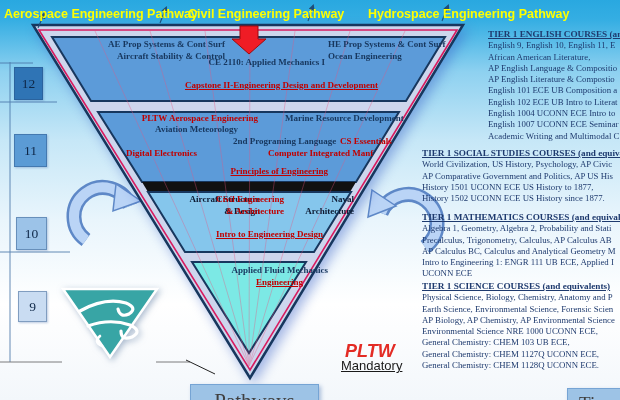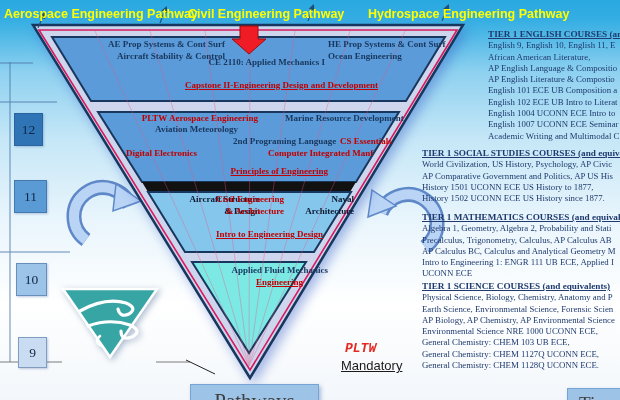--- a/index.html
+++ b/index.html
@@ -9,27 +9,27 @@
   .svg-layer{position:absolute;left:0;top:0;}
   .hdr-label{position:absolute;top:7px;font-family:"Liberation Sans",sans-serif;
     font-weight:bold;font-size:12.5px;color:#ffff00;white-space:nowrap;}
   .ptx{position:absolute;font-weight:bold;font-size:9px;line-height:11.5px;
     color:#17375e;text-align:right;white-space:nowrap;}
   .ptx.left{text-align:left;}
   .red{color:#c00000;}
   .redu{color:#c00000;text-decoration:underline;}
   .blk{color:#0d1b33;}
   .grade-box{position:absolute;display:flex;align-items:center;justify-content:center;
-    font-size:13.5px;color:#0e2747;border:1px solid rgba(40,80,130,.45);box-shadow:1px 1px 2px rgba(70,110,170,.35);margin-top:46px;}
+    font-size:13.5px;color:#0e2747;border:1px solid rgba(40,80,130,.45);box-shadow:1px 1px 2px rgba(70,110,170,.35);}
   .tier-section{position:absolute;color:#1e3a6e;font-size:8.8px;line-height:11.3px;white-space:nowrap;}
   .tier-header{font-weight:bold;text-decoration:underline;font-size:9.2px;}
   .footer-box{position:absolute;background:#9dc3e6;border:1px solid #76a4d4;display:flex;
     align-items:center;justify-content:center;color:#404040;box-shadow:2px 2px 4px rgba(80,120,180,.45);margin-top:17px;}
-  .pltw-note{position:absolute;font-family:Liberation Mono, monospace;font-weight:bold;
-    font-style:italic;font-size:13px;color:#e32b24;}
+  .pltw-note{position:absolute;font-family:Liberation Sans, sans-serif;font-weight:bold;
+    font-style:italic;font-size:18px;color:#e32b24;}
   .mand-note{position:absolute;font-family:Liberation Sans, sans-serif;font-size:13px;
     color:#1a1a1a;text-decoration:underline;}
 </style>
 </head>
 <body>
 
 <div class="stage">
 
   <svg class="svg-layer" width="620" height="400" viewBox="0 0 620 400">
     <defs>

